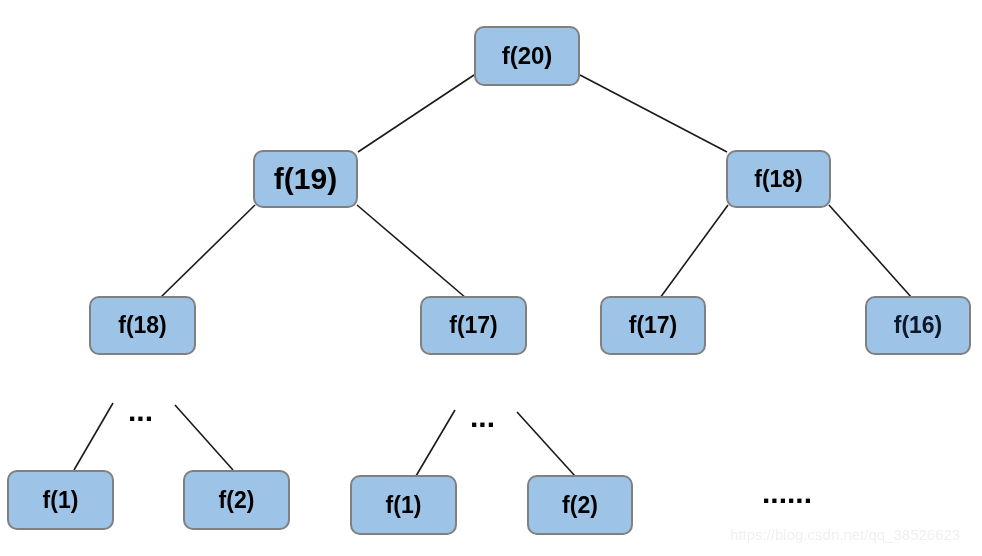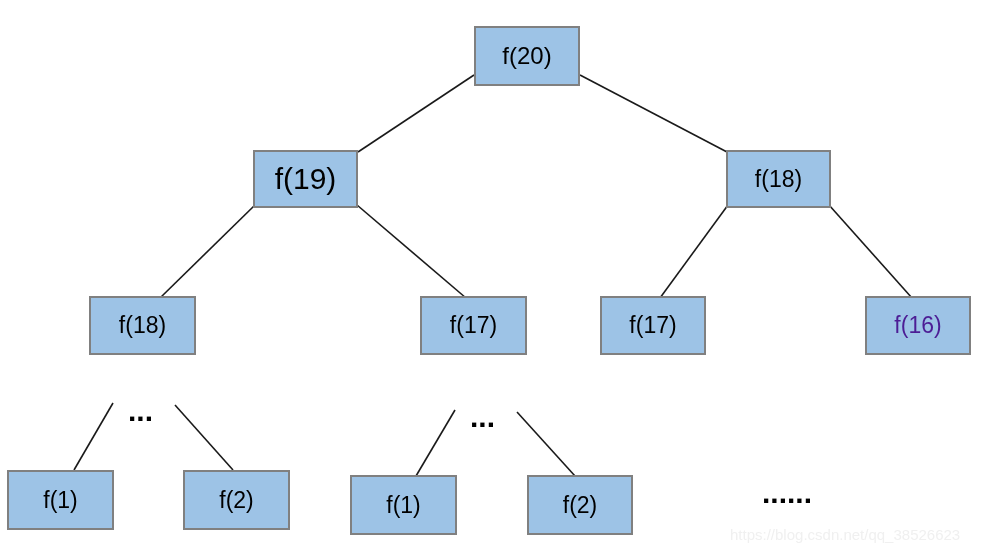--- a/index.html
+++ b/index.html
@@ -23,26 +23,26 @@
     top: 0;
     width: 982px;
     height: 556px;
     pointer-events: none;
   }
   .node {
     position: absolute;
     box-sizing: border-box;
     background: #9dc3e6;
     border: 2px solid #808080;
-    border-radius: 0;
+    border-radius: 10px;
     display: flex;
     align-items: center;
     justify-content: center;
     color: #000000;
-    font-weight: normal;
+    font-weight: bold;
     font-family: "Liberation Sans", sans-serif;
     letter-spacing: 0px;
   }
   .node-label {
     display: block;
     line-height: 1;
   }
   .ellipsis {
     position: absolute;
     color: #000000;
@@ -90,21 +90,21 @@
       </div>
       <div class="node" style="left: 89px; top: 296px; width: 107px; height: 59px; font-size: 23px; background: rgb(157, 195, 230); border-color: rgb(128, 128, 128); color: rgb(0, 0, 0);">
         <span class="node-label">f(18)</span>
       </div>
       <div class="node" style="left: 420px; top: 296px; width: 107px; height: 59px; font-size: 23px; background: rgb(157, 195, 230); border-color: rgb(128, 128, 128); color: rgb(0, 0, 0);">
         <span class="node-label">f(17)</span>
       </div>
       <div class="node" style="left: 600px; top: 296px; width: 106px; height: 59px; font-size: 23px; background: rgb(157, 195, 230); border-color: rgb(128, 128, 128); color: rgb(0, 0, 0);">
         <span class="node-label">f(17)</span>
       </div>
-      <div class="node" style="left: 865px; top: 296px; width: 106px; height: 59px; font-size: 23px; background: rgb(157, 195, 230); border-color: rgb(128, 128, 128); color: #4c1d95;">
+      <div class="node" style="left: 865px; top: 296px; width: 106px; height: 59px; font-size: 23px; background: rgb(157, 195, 230); border-color: rgb(128, 128, 128); color: #0f172a;">
         <span class="node-label">f(16)</span>
       </div>
       <div class="node" style="left: 7px; top: 470px; width: 107px; height: 60px; font-size: 23px; background: rgb(157, 195, 230); border-color: rgb(128, 128, 128); color: rgb(0, 0, 0);">
         <span class="node-label">f(1)</span>
       </div>
       <div class="node" style="left: 183px; top: 470px; width: 107px; height: 60px; font-size: 23px; background: rgb(157, 195, 230); border-color: rgb(128, 128, 128); color: rgb(0, 0, 0);">
         <span class="node-label">f(2)</span>
       </div>
       <div class="node" style="left: 350px; top: 475px; width: 107px; height: 60px; font-size: 23px; background: rgb(157, 195, 230); border-color: rgb(128, 128, 128); color: rgb(0, 0, 0);">
         <span class="node-label">f(1)</span>

